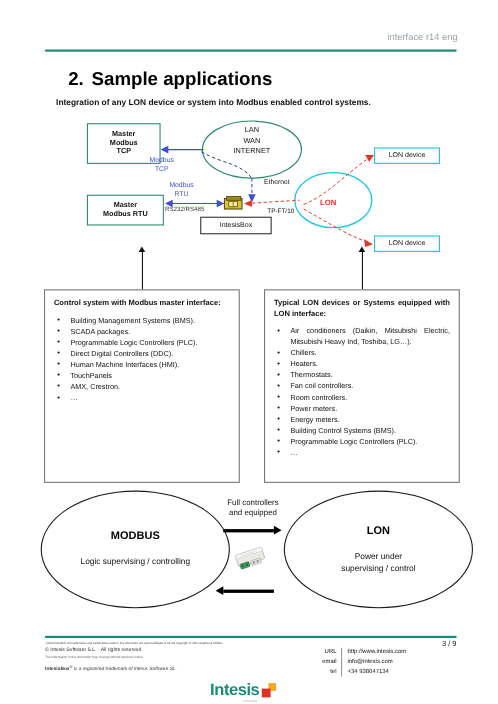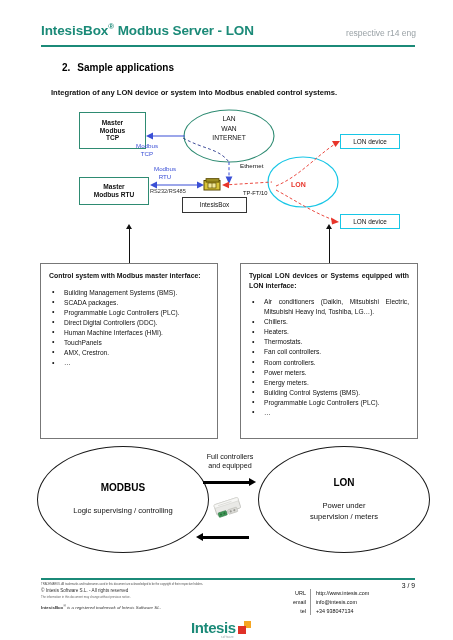--- a/index.html
+++ b/index.html
@@ -53,21 +53,21 @@
     width: 374px;
     height: 2px;
     background: #1b8a78;
   }
 
   
   .section-title {
     position: absolute;
     left: 62px;
     top: 62px;
-    font-size: 10px;
+    font-size: 17px;
     font-weight: bold;
     color: #000;
     white-space: nowrap;
   }
   .section-title .num { margin-right: 7px; }
   .intro {
     position: absolute;
     left: 51px;
     top: 88px;
     font-size: 7.6px;
@@ -403,22 +403,21 @@
     right: 0;
     top: 0;
     font-size: 6.8px;
     color: #111;
   }
 </style>
 </head>
 <body>
 
 <div class="header">
-  <div class="header-title"><span>IntesisBox</span><sup>®</sup><span> Modbus Server - LON</span></div>
-  <div class="header-sub">respective r14 eng</div>
+  <div class="header-sub">interface r14 eng</div>
 </div>
 <div class="header-rule"></div>
 
 <div class="section-title">
   <span class="num">2.</span><span>Sample applications</span>
 </div>
 <div class="intro">Integration of any LON device or system into Modbus enabled control systems.</div>
 
 <div class="diagram">
 
@@ -542,21 +541,21 @@
 <div class="bottom">
   <div class="ellipse ell-left">
     <div class="ell-title">MODBUS</div>
     <div class="ell-body">Logic supervising / controlling</div>
   </div>
 
   <div class="ellipse ell-right">
     <div class="ell-title">LON</div>
     <div class="ell-body">
       <div>Power under</div>
-      <div>supervision / meters</div>
+      <div>supervising / control</div>
     </div>
   </div>
 
   <div class="mid-label">
     <div>Full controllers</div>
     <div>and equipped</div>
   </div>
   <div class="mid-arrow top"></div>
   <div class="mid-arrow-head head-right"></div>
   <div class="mid-arrow bot"></div>

